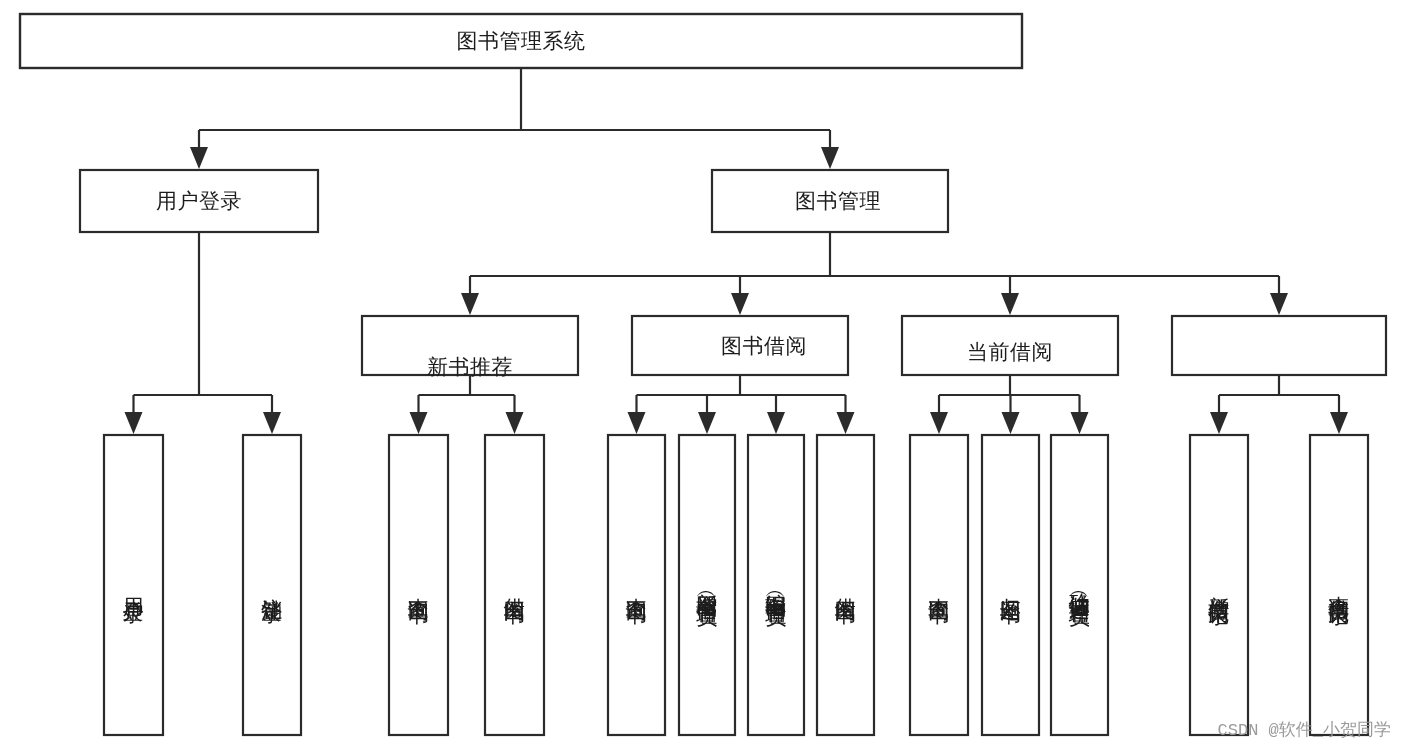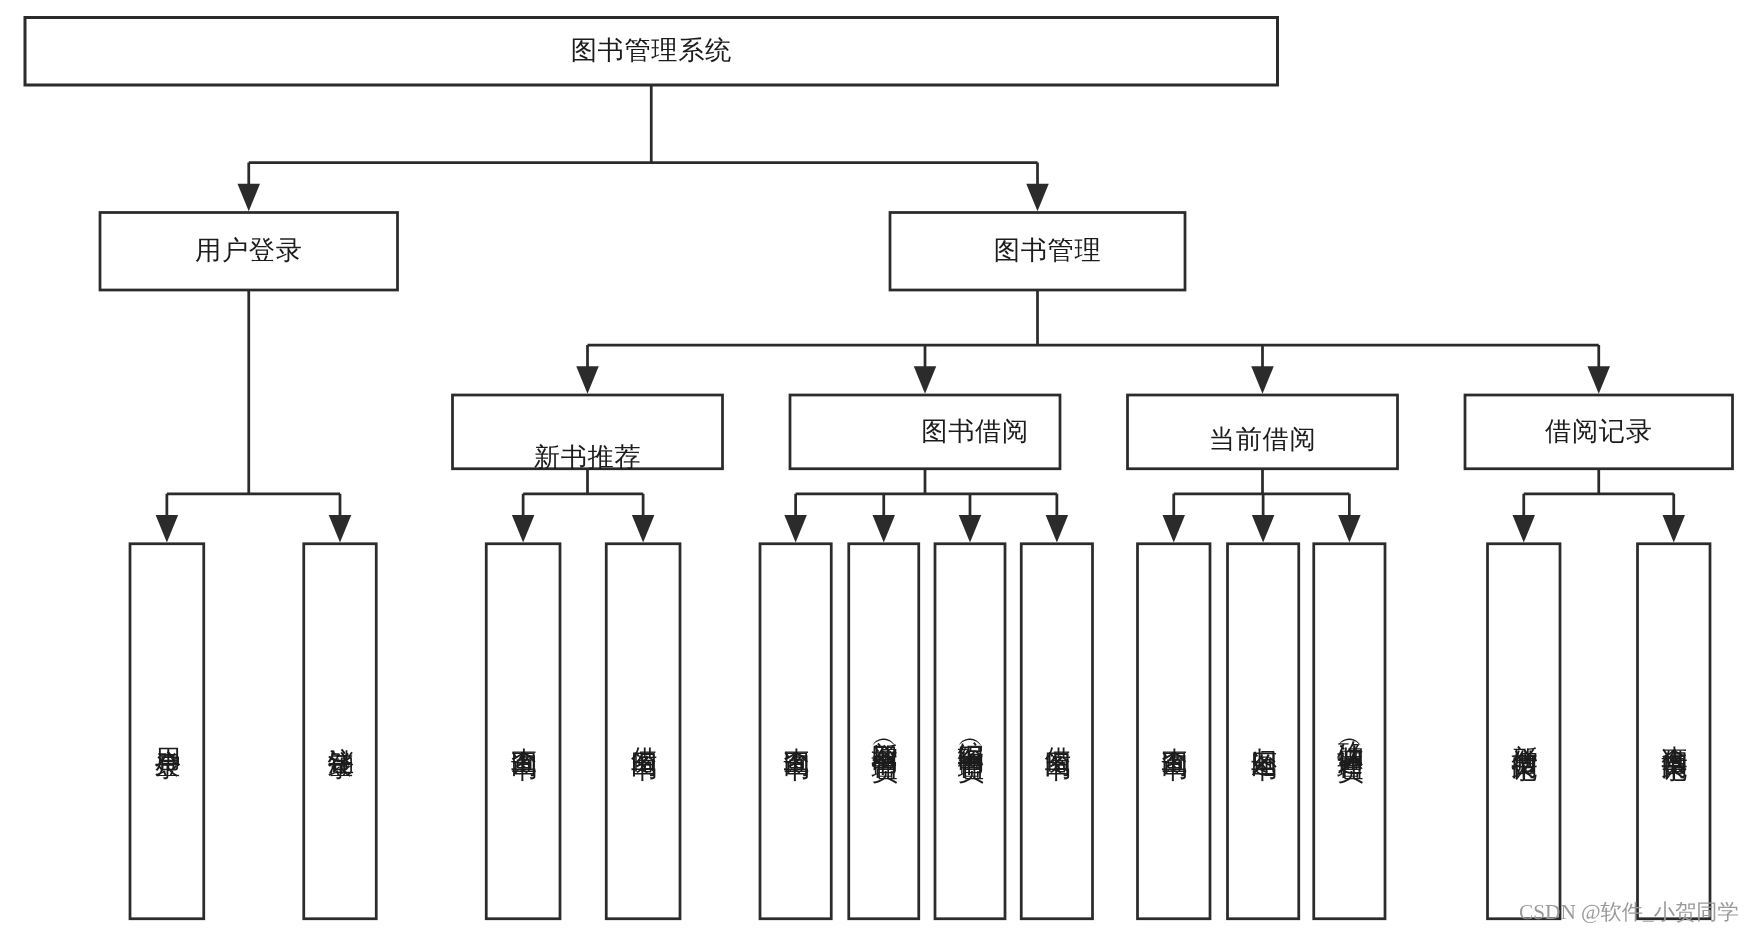--- a/index.html
+++ b/index.html
@@ -68,21 +68,21 @@
     letter-spacing: 2px;
     justify-content: center;
     align-items: center;
   }
   .watermark {
     position: absolute;
     right: 14px;
     bottom: 6px;
     font-size: 17px;
     color: #9a9a9a;
-    font-family: Liberation Serif, serif;
+    font-family: Liberation Mono, monospace;
     white-space: nowrap;
     pointer-events: none;
   }
   .hit-layer {
     position: absolute;
     left: 0;
     top: 0;
     width: 1405px;
     height: 747px;
   }
@@ -181,39 +181,38 @@
       <div class="node-label vertical" style="left: 243px; top: 435px; width: 58px; height: 300px;">注销登录</div>
       <div class="node-hit" style="left: 243px; top: 435px; width: 58px; height: 300px;"></div>
       <div class="node-label horizontal" style="left: 712px; top: 170px; width: 236px; height: 62px; padding-left: 16px;">图书管理</div>
       <div class="node-hit" style="left: 712px; top: 170px; width: 236px; height: 62px;"></div>
       <div class="node-label horizontal" style="left: 362px; top: 316px; width: 216px; height: 59px; margin-top: 21px;">新书推荐</div>
       <div class="node-hit" style="left: 362px; top: 316px; width: 216px; height: 59px;"></div>
       <div class="node-label vertical" style="left: 389px; top: 435px; width: 59px; height: 300px;">查询图书</div>
       <div class="node-hit" style="left: 389px; top: 435px; width: 59px; height: 300px;"></div>
       <div class="node-label vertical" style="left: 485px; top: 435px; width: 59px; height: 300px;">借阅图书</div>
       <div class="node-hit" style="left: 485px; top: 435px; width: 59px; height: 300px;"></div>
-      <div class="node-label horizontal" style="left: 648px; top: 316px; width: 216px; height: 59px; padding-left: 48px;">图书借阅</div>
+      <div class="node-label horizontal" style="left: 632px; top: 316px; width: 216px; height: 59px; padding-left: 48px;">图书借阅</div>
       <div class="node-hit" style="left: 632px; top: 316px; width: 216px; height: 59px;"></div>
       <div class="node-label vertical" style="left: 608px; top: 435px; width: 57px; height: 300px;">查询图书</div>
       <div class="node-hit" style="left: 608px; top: 435px; width: 57px; height: 300px;"></div>
       <div class="node-label vertical" style="left: 679px; top: 435px; width: 56px; height: 300px;">新增图书（管理员）</div>
       <div class="node-hit" style="left: 679px; top: 435px; width: 56px; height: 300px;"></div>
       <div class="node-label vertical" style="left: 748px; top: 435px; width: 56px; height: 300px;">编辑图书（管理员）</div>
       <div class="node-hit" style="left: 748px; top: 435px; width: 56px; height: 300px;"></div>
       <div class="node-label vertical" style="left: 817px; top: 435px; width: 57px; height: 300px;">借阅图书</div>
       <div class="node-hit" style="left: 817px; top: 435px; width: 57px; height: 300px;"></div>
       <div class="node-label horizontal" style="left: 902px; top: 316px; width: 216px; height: 71px;">当前借阅</div>
       <div class="node-hit" style="left: 902px; top: 316px; width: 216px; height: 59px;"></div>
       <div class="node-label vertical" style="left: 910px; top: 435px; width: 58px; height: 300px;">查询图书</div>
       <div class="node-hit" style="left: 910px; top: 435px; width: 58px; height: 300px;"></div>
       <div class="node-label vertical" style="left: 982px; top: 435px; width: 57px; height: 300px;">归还图书</div>
       <div class="node-hit" style="left: 982px; top: 435px; width: 57px; height: 300px;"></div>
       <div class="node-label vertical" style="left: 1051px; top: 435px; width: 57px; height: 300px;">确认归还（管理员）</div>
       <div class="node-hit" style="left: 1051px; top: 435px; width: 57px; height: 300px;"></div>
-      <div class="node-label horizontal" style="left: 1172px; top: 316px; width: 214px; height: 59px;">借阅记录</div>
       <div class="node-hit" style="left: 1172px; top: 316px; width: 214px; height: 59px;"></div>
       <div class="node-label vertical" style="left: 1190px; top: 435px; width: 58px; height: 300px;">新增借阅记录</div>
       <div class="node-hit" style="left: 1190px; top: 435px; width: 58px; height: 300px;"></div>
       <div class="node-label vertical" style="left: 1310px; top: 435px; width: 58px; height: 300px;">查询借阅记录</div>
       <div class="node-hit" style="left: 1310px; top: 435px; width: 58px; height: 300px;"></div>
     </div>
 
   <div class="watermark">CSDN @软件_小贺同学</div>
 
 </div>

